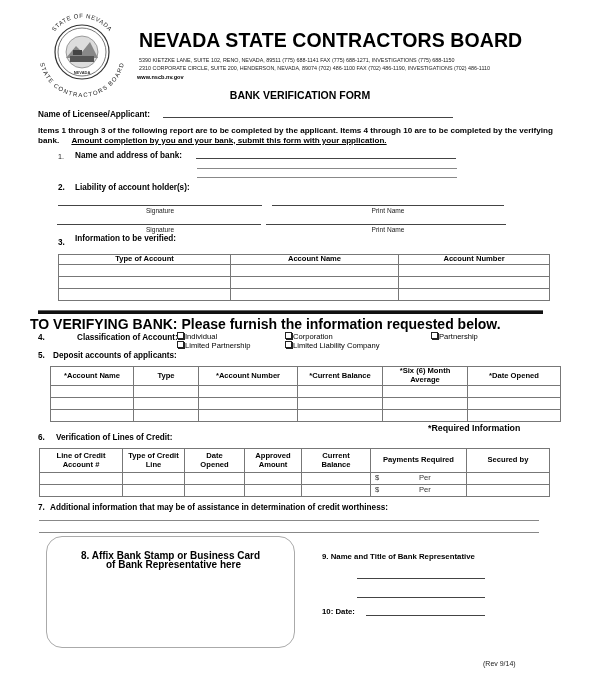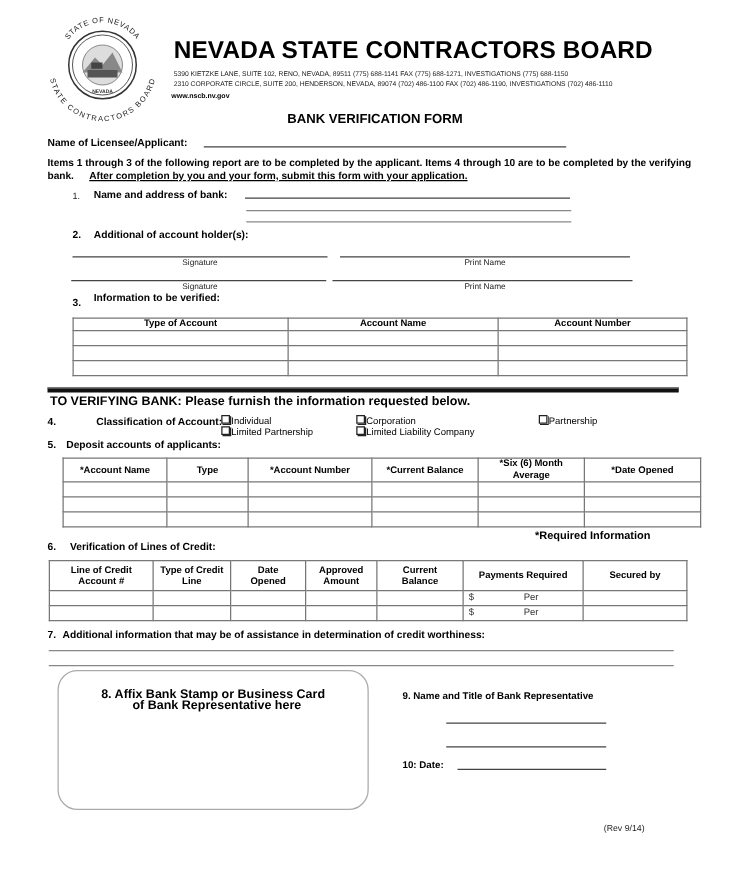--- a/index.html
+++ b/index.html
@@ -69,31 +69,31 @@
 <div class="abs addr" style="top:65px;">2310 CORPORATE CIRCLE, SUITE 200, HENDERSON, NEVADA, 89074  (702) 486-1100 FAX (702) 486-1190, INVESTIGATIONS (702) 486-1110</div>
 <div class="abs web">www.nscb.nv.gov</div>
 
 <div class="abs form-title">BANK VERIFICATION FORM</div>
 
 <div class="abs lbl" style="left:38px; top:110px;">Name of Licensee/Applicant:</div>
 <div class="line" style="left:163px; top:117px; width:290px;"></div>
 
 <div class="abs intro">
   <span>Items 1 through 3 of the following report are to be completed by the applicant. Items 4 through 10 are to be completed by the verifying bank.</span>
-  <span class="u">After completion by you and your form, submit this form with your application.</span>
+  <span class="u">Amount completion by you and your bank, submit this form with your application.</span>
 </div>
 
 <div class="abs small" style="left:58px; top:152px; font-size:7.2px;">1.</div>
 <div class="abs lbl" style="left:75px; top:151px;">Name and address of bank:</div>
 <div class="line" style="left:196px; top:158px; width:260px;"></div>
 <div class="line light" style="left:197px; top:168px; width:260px;"></div>
 <div class="line light" style="left:197px; top:177px; width:260px;"></div>
 
 <div class="abs lbl" style="left:58px; top:183px;">2.</div>
-<div class="abs lbl" style="left:75px; top:183px;">Additional of account holder(s):</div>
+<div class="abs lbl" style="left:75px; top:183px;">Liability of account holder(s):</div>
 
 <div class="line" style="left:58px; top:205px; width:204px;"></div>
 <div class="line" style="left:272px; top:205px; width:232px;"></div>
 <div class="abs small" style="left:58px; width:204px; text-align:center; top:207px;">Signature</div>
 <div class="abs small" style="left:272px; width:232px; text-align:center; top:207px;">Print Name</div>
 
 <div class="line" style="left:57px; top:224px; width:204px;"></div>
 <div class="line" style="left:266px; top:224px; width:240px;"></div>
 <div class="abs small" style="left:58px; width:204px; text-align:center; top:226px;">Signature</div>
 <div class="abs small" style="left:272px; width:232px; text-align:center; top:226px;">Print Name</div>
@@ -126,21 +126,21 @@
   <tr style="height:12px;">
         <td></td>
         <td></td>
         <td></td>
       </tr>
 </tbody>
   </table>
 
 <div class="abs rule"></div>
 
-<div class="abs lbl" style="left:40px; top:316px; font-size:10px;">TO VERIFYING BANK: Please furnish the information requested below.</div>
+<div class="abs lbl" style="left:30px; top:316px; font-size:14px;">TO VERIFYING BANK: Please furnish the information requested below.</div>
 
 <div class="abs lbl" style="left:38px; top:333px;">4.</div>
 <div class="abs lbl" style="left:53px; top:333px;padding-left:24px;">Classification of Account:</div>
 
 <div class="abs chk" style="left:177px; top:332px;"><span class="box"></span><span>Individual</span></div>
 <div class="abs chk" style="left:285px; top:332px;"><span class="box"></span><span>Corporation</span></div>
 <div class="abs chk" style="left:431px; top:332px;"><span class="box"></span><span>Partnership</span></div>
 <div class="abs chk" style="left:177px; top:341px;"><span class="box"></span><span>Limited Partnership</span></div>
 <div class="abs chk" style="left:285px; top:341px;"><span class="box"></span><span>Limited Liability Company</span></div>
 

